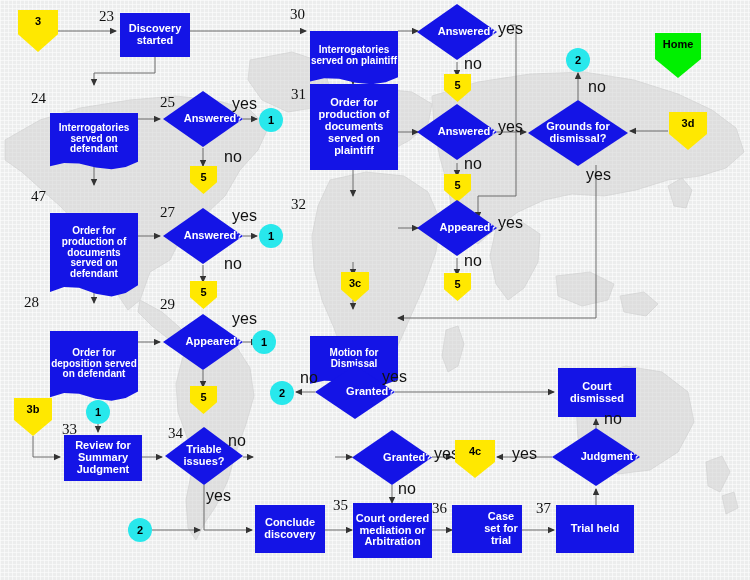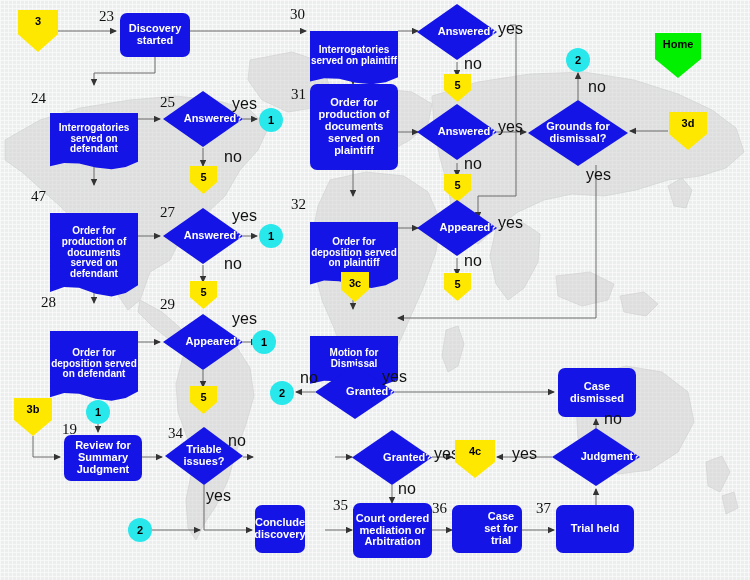--- a/index.html
+++ b/index.html
@@ -24,21 +24,20 @@
   }
 
   
   .node{position:absolute;box-sizing:border-box;}
 
   .proc{
     background:#1414e6;color:#fff;
     display:flex;align-items:center;justify-content:center;
     text-align:center;font-weight:bold;line-height:1.08;
     font-size:11px;
-    border-radius:7px;
   }
 
   .doc{
     background:#1414e6;color:#fff;
     display:flex;align-items:center;justify-content:center;
     text-align:center;font-weight:bold;line-height:1.08;
     font-size:10px;
     -webkit-clip-path:polygon(0% 0%,100% 0%,100% 84%,86% 93%,70% 97%,52% 94%,33% 87%,16% 86%,0% 92%);
     clip-path:polygon(0% 0%,100% 0%,100% 84%,86% 93%,70% 97%,52% 94%,33% 87%,16% 86%,0% 92%);
     padding-bottom:6px;
@@ -317,37 +316,34 @@
   <div class="yn" style="left:232px;top:207px;">yes</div>
   <div class="node circ" style="left:259px;top:224px;width:24px;height:24px;">
     <span>1</span>
   </div>
   <div class="yn big" style="left:224px;top:255px;">no</div>
   <div class="node pent" style="left:190px;top:281px;width:27px;height:28px;">
     <span>5</span>
   </div>
 
   <div class="step" style="left:291px;top:196px;">32</div>
-  <div class="node doc" style="left:310px;top:194px;width:88px;height:68px;">
-    <span>Order for deposition served on plaintiff</span>
-  </div>
   <div class="node diamond" style="left:417px;top:200px;width:80px;height:56px;">
     <span>Appeared?</span>
   </div>
   <div class="yn" style="left:498px;top:214px;">yes</div>
   <div class="yn big" style="left:464px;top:252px;">no</div>
   <div class="node pent" style="left:444px;top:273px;width:27px;height:28px;">
     <span>5</span>
   </div>
 
   <div class="node pent" style="left:341px;top:272px;width:28px;height:30px;">
     <span>3c</span>
   </div>
 
-  <div class="step" style="left:41px;top:294px;">28</div>
+  <div class="step" style="left:24px;top:294px;">28</div>
   <div class="node doc" style="left:50px;top:303px;width:88px;height:72px;">
     <span>Order for deposition served on defendant</span>
   </div>
   <div class="step" style="left:160px;top:296px;">29</div>
   <div class="node diamond" style="left:163px;top:314px;width:80px;height:56px;">
     <span>Appeared?</span>
   </div>
   <div class="yn" style="left:232px;top:310px;">yes</div>
   <div class="node circ" style="left:252px;top:330px;width:24px;height:24px;">
     <span>1</span>
@@ -363,30 +359,30 @@
   <div class="node circ" style="left:270px;top:381px;width:24px;height:24px;">
     <span>2</span>
   </div>
   <div class="yn big" style="left:300px;top:369px;">no</div>
   <div class="node diamond" style="left:315px;top:365px;width:80px;height:54px;">
     <span>Granted?</span>
   </div>
   <div class="yn" style="left:382px;top:368px;">yes</div>
 
   <div class="node proc" style="left:558px;top:368px;width:78px;height:49px;">
-    <span>Case dismissed</span>
+    <span>Court dismissed</span>
   </div>
 
   <div class="node pent" style="left:14px;top:398px;width:38px;height:38px;">
     <span>3b</span>
   </div>
   <div class="node circ" style="left:86px;top:400px;width:24px;height:24px;">
     <span>1</span>
   </div>
-  <div class="step" style="left:62px;top:421px;">19</div>
+  <div class="step" style="left:62px;top:421px;">33</div>
   <div class="node proc" style="left:64px;top:435px;width:78px;height:46px;">
     <span>Review for Summary Judgment</span>
   </div>
 
   <div class="step" style="left:168px;top:425px;">34</div>
   <div class="node diamond" style="left:165px;top:427px;width:78px;height:58px;">
     <span>Triable issues?</span>
   </div>
   <div class="yn big" style="left:228px;top:432px;">no</div>
   <div class="yn" style="left:206px;top:487px;">yes</div>
@@ -404,21 +400,21 @@
   <div class="yn" style="left:512px;top:445px;">yes</div>
 
   <div class="node diamond" style="left:552px;top:428px;width:88px;height:58px;">
     <span>Judgment?</span>
   </div>
   <div class="yn big" style="left:604px;top:410px;">no</div>
 
   <div class="node circ" style="left:128px;top:518px;width:24px;height:24px;">
     <span>2</span>
   </div>
-  <div class="node proc" style="left:255px;top:505px;width:50px;height:48px;">
+  <div class="node proc" style="left:255px;top:505px;width:70px;height:48px;">
     <span>Conclude discovery</span>
   </div>
   <div class="step" style="left:333px;top:497px;">35</div>
   <div class="node proc" style="left:353px;top:503px;width:79px;height:55px;">
     <span>Court ordered mediation or Arbitration</span>
   </div>
   <div class="step" style="left:432px;top:500px;">36</div>
   <div class="node proc" style="left:452px;top:505px;width:70px;height:48px;padding-left:28px;">
     <span>Case set for trial</span>
   </div>

